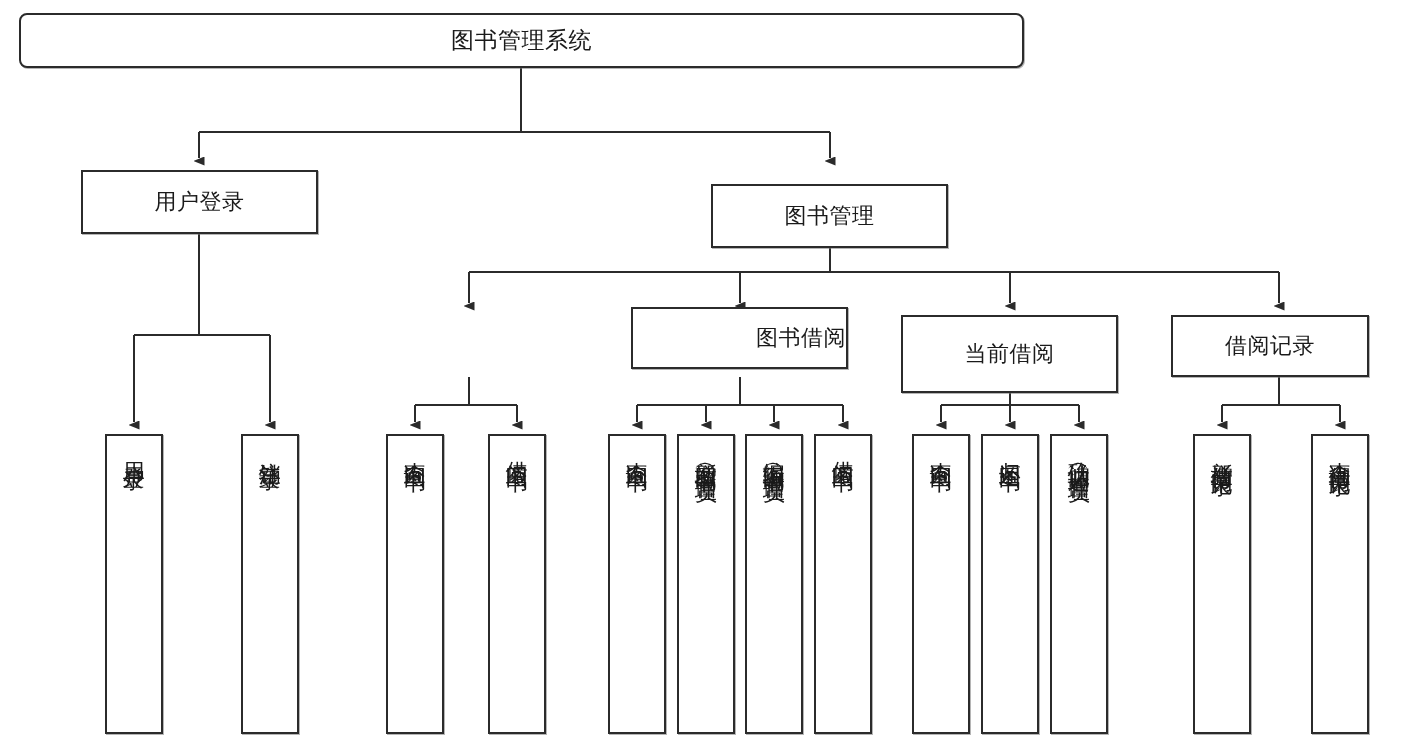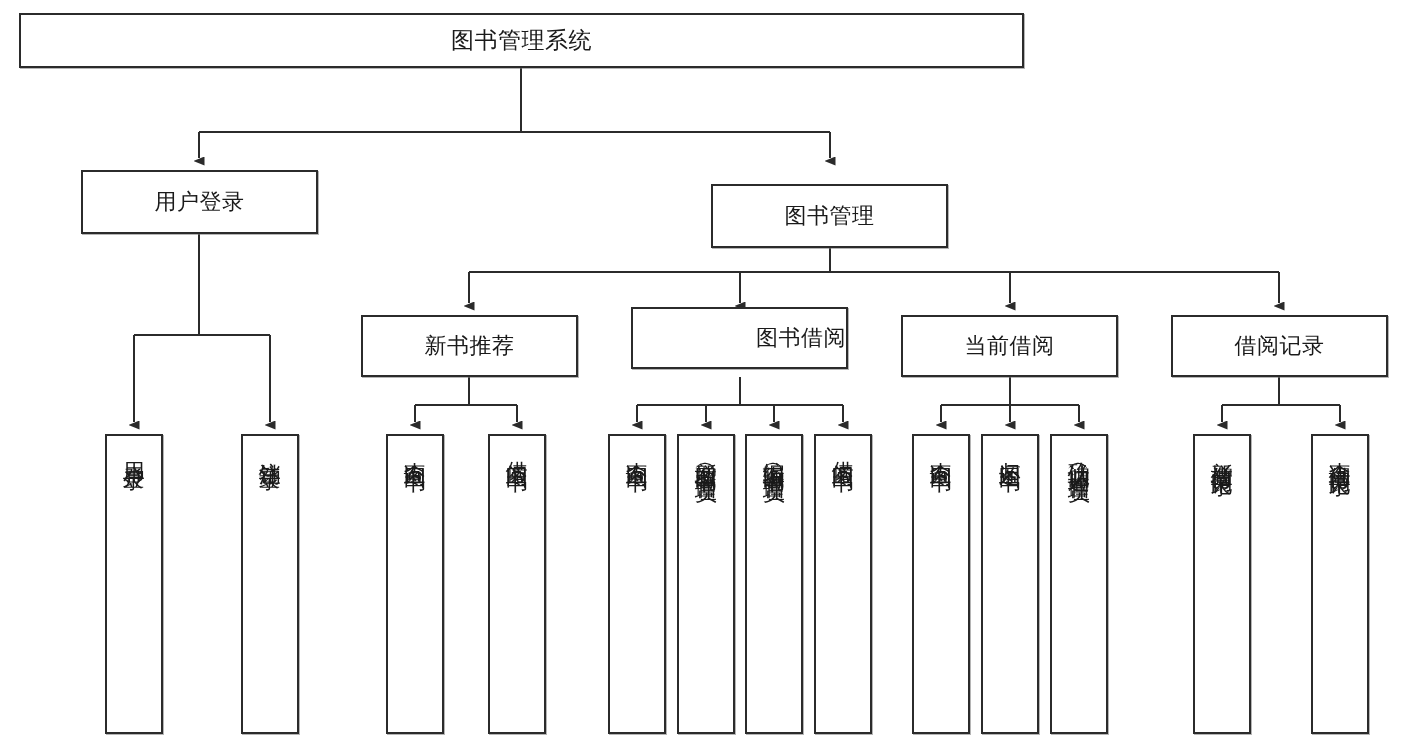--- a/index.html
+++ b/index.html
@@ -121,45 +121,42 @@
       <path d="M1010,405 L1010,422" marker-end="url(#arrow)"></path>
       <path d="M1079,405 L1079,422" marker-end="url(#arrow)"></path>
 
       <path d="M1279,377 L1279,405"></path>
       <path d="M1222,405 L1340,405"></path>
       <path d="M1222,405 L1222,422" marker-end="url(#arrow)"></path>
       <path d="M1340,405 L1340,422" marker-end="url(#arrow)"></path>
     </g>
   </svg>
 
-  <div class="node h root" style="left:19px; top:13px; width:1005px; height:55px;">
+  <div class="node h root" style="left:19px; top:13px; width:1005px; height:55px;border-radius:8px;">
     <span class="label">图书管理系统</span>
   </div>
 
   <div class="node h" style="left:81px; top:170px; width:237px; height:64px;">
     <span class="label">用户登录</span>
   </div>
 
   <div class="node h" style="left:711px; top:184px; width:237px; height:64px;">
     <span class="label">图书管理</span>
   </div>
 
-  <div class="node h" style="left:361px; top:315px; width:217px; height:62px;">
-    <span class="label">新书推荐</span>
-  </div>
 
   <div class="node h" style="left:631px; top:307px; width:217px; height:62px;justify-content:flex-end;">
     <span class="label">图书借阅</span>
   </div>
 
-  <div class="node h" style="left:901px; top:315px; width:217px; height:62px;">
+  <div class="node h" style="left:901px; top:315px; width:217px; height:78px;">
     <span class="label">当前借阅</span>
   </div>
 
-  <div class="node h" style="left:1171px; top:315px; width:217px; height:62px;">
+  <div class="node h" style="left:1171px; top:315px; width:198px; height:62px;">
     <span class="label">借阅记录</span>
   </div>
 
   <div class="node v" style="left:105px; top:434px; width:58px; height:300px;">
     <span class="label">用户登录</span>
   </div>
 
   <div class="node v" style="left:241px; top:434px; width:58px; height:300px;">
     <span class="label">注销登录</span>
   </div>

